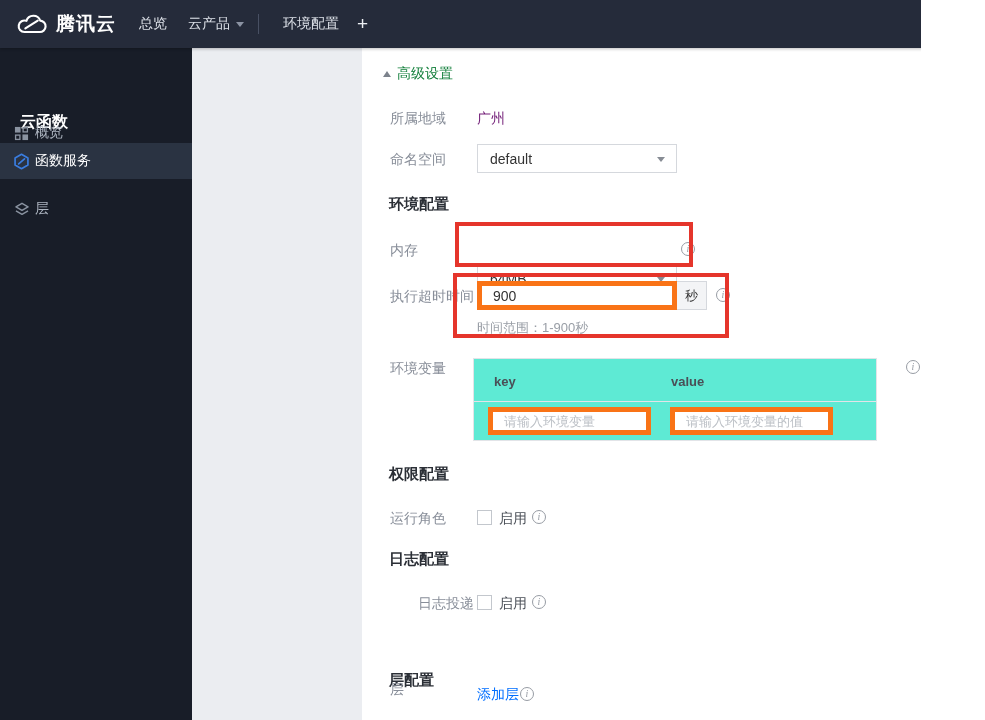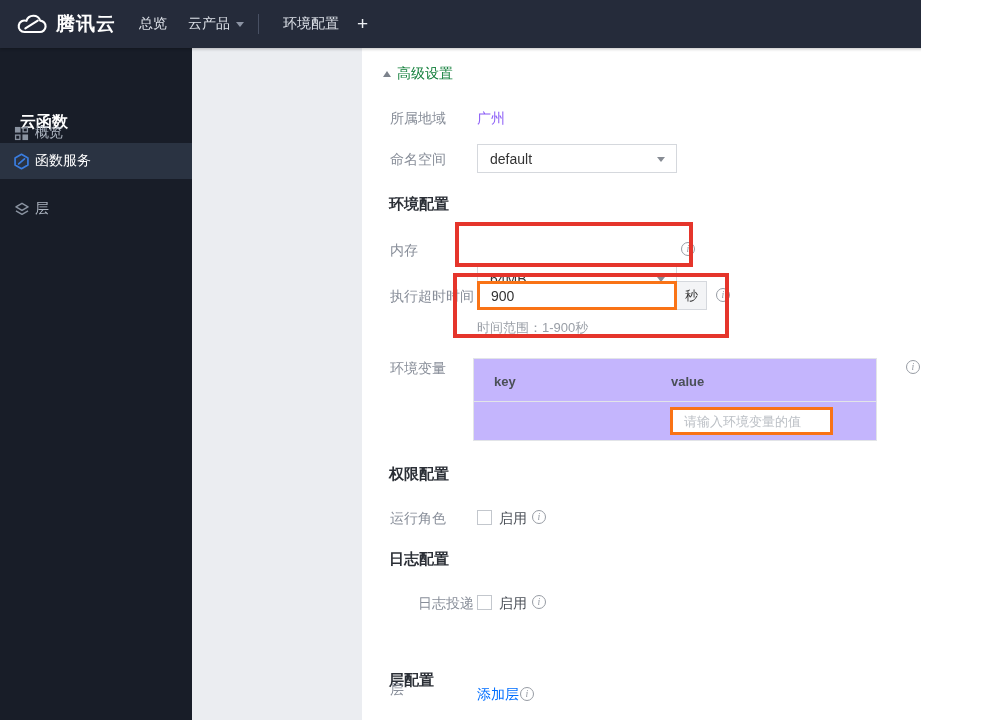--- a/index.html
+++ b/index.html
@@ -27,48 +27,48 @@
   .side-item.active{background:#2a3342;}
   .side-item.active .lbl{color:#fff;}
 
   
   .gutter{position:absolute;left:192px;top:48px;width:170px;height:672px;background:#ebedf1;}
 
   
   .main{position:absolute;left:362px;top:48px;width:623px;height:672px;background:#fff;}
   .abs{position:absolute;}
   .lbl-grey{color:#888e99;font-size:14px;}
-  .val-dark{color:#8b5cf6;font-size:14px;}
+  .val-dark{color:#701a75;font-size:14px;}
   .section-h{color:#2b2f36;font-size:15px;font-weight:bold;}
   .tri-up{width:0;height:0;border-left:4px solid transparent;border-right:4px solid transparent;
           border-bottom:6px solid #7c828c;display:inline-block;}
   .adv-toggle{display:flex;align-items:center;gap:6px;cursor:pointer;color:#15803d;font-size:14px;}
 
   .select{box-sizing:border-box;width:200px;height:29px;border:1px solid #d5d8dd;background:#fff;
           display:flex;align-items:center;padding:0 12px;cursor:pointer;position:relative;}
   .select .sel-text{font-size:14px;color:#333;}
   .sel-chevron{position:absolute;right:11px;top:12px;width:0;height:0;
                border-left:4px solid transparent;border-right:4px solid transparent;border-top:5px solid #878c94;}
 
-  .txt-input{box-sizing:border-box;border:3px solid #f97316;background:#fff;font-size:14px;color:#333;
+  .txt-input{box-sizing:border-box;border:5px solid #f97316;background:#fff;font-size:14px;color:#333;
              padding:0 11px;font-family:inherit;outline:none;}
   .txt-input::placeholder{color:#bcc0c6;}
   .unit-box{box-sizing:border-box;position:absolute;width:30px;height:29px;background:#f3f4f6;
             border:1px solid #d5d8dd;border-left:none;display:flex;align-items:center;justify-content:center;
             font-size:13px;color:#333;}
 
   .info-icon{box-sizing:border-box;width:14px;height:14px;border:1px solid #979ca4;border-radius:50%;
              color:#979ca4;display:inline-flex;align-items:center;justify-content:center;cursor:pointer;}
   .info-icon::before{content:"i";font-family:"Liberation Serif","DejaVu Serif",serif;font-size:10px;
                      font-style:italic;line-height:1;}
 
   .checkbox{box-sizing:border-box;width:15px;height:15px;border:1px solid #c3c7cd;background:#fff;cursor:pointer;display:inline-block;}
   .chk-label{font-size:14px;color:#4a4f57;}
 
-  .env-table{box-sizing:border-box;position:absolute;width:404px;height:83px;border:1px solid #e2e4e8;background:#c4b5fd;}
+  .env-table{box-sizing:border-box;position:absolute;width:404px;height:83px;border:1px solid #e2e4e8;background:#5eead4;}
   .env-th{position:absolute;top:15px;font-size:13px;font-weight:bold;color:#4a4f57;}
   .env-divider{position:absolute;left:0;top:42px;width:100%;height:1px;background:#e2e4e8;}
   .env-input{position:absolute;top:48px;width:163px;height:28px;font-size:13px;}
 
   .link-blue{color:#006eff;font-size:14px;cursor:pointer;text-decoration:none;}
 
   
   .red-box{position:absolute;border:4px solid #e5352b;z-index:50;pointer-events:none;}
 </style>
 </head>
@@ -170,20 +170,21 @@
       <div class="unit-box" style="left:315px;top:233px;">秒</div>
     </div>
     <span class="abs info-icon" style="left:354px;top:240px;"></span>
     <div class="abs" style="left:115px;top:271px;font-size:13px;color:#999ea6;">时间范围：1-900秒</div>
 
     <div class="abs lbl-grey" style="left:28px;top:312px;">环境变量</div>
     <div class="env-table" style="left:111px;top:310px;">
       <span class="env-th" style="left:20px;">key</span>
       <span class="env-th" style="left:197px;">value</span>
       <div class="env-divider"></div>
+      <input class="txt-input env-input" style="left: 14px;" placeholder="请输入环境变量">
       <input class="txt-input env-input" style="left: 196px;" placeholder="请输入环境变量的值">
     </div>
     <span class="abs info-icon" style="left:544px;top:312px;"></span>
 
     <div class="abs section-h" style="left:27px;top:417px;">权限配置</div>
     <div class="abs lbl-grey" style="left:28px;top:462px;">运行角色</div>
     <span class="abs checkbox" style="left:115px;top:462px;"></span>
     <span class="abs chk-label" style="left:137px;top:462px;">启用</span>
     <span class="abs info-icon" style="left:170px;top:462px;"></span>
 

